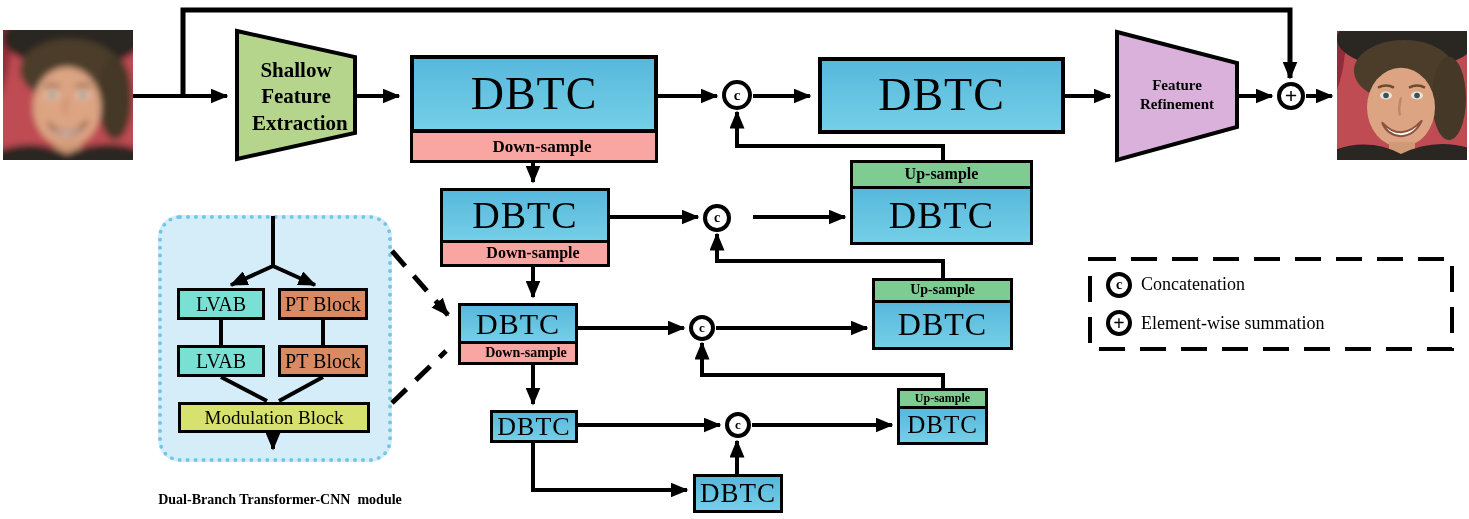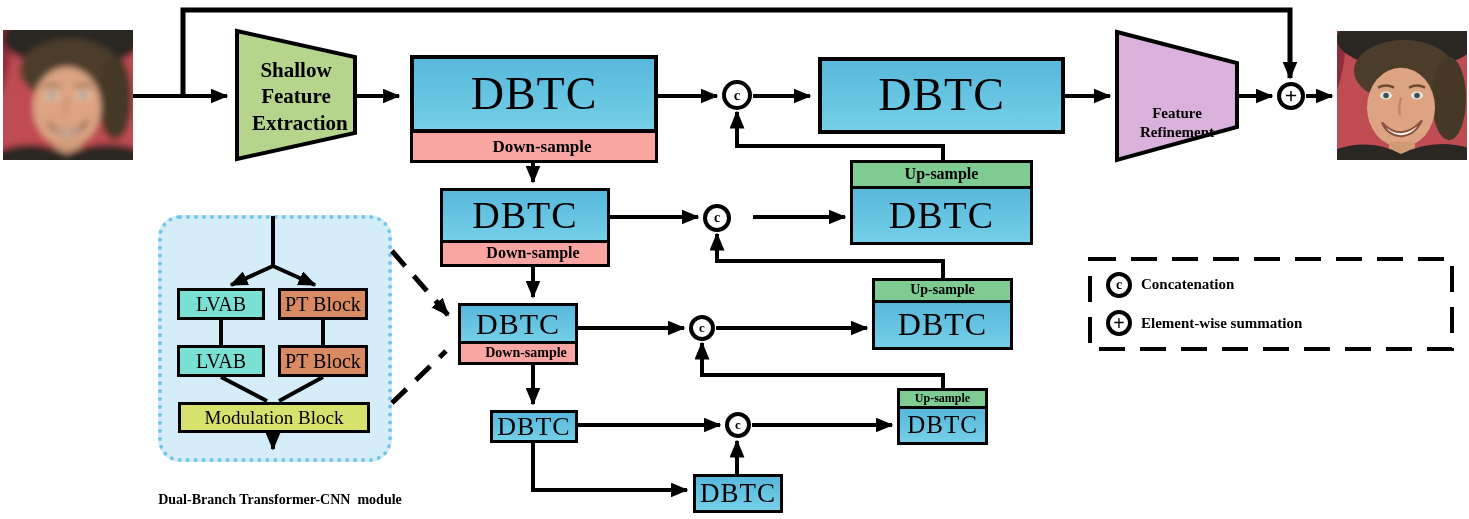--- a/index.html
+++ b/index.html
@@ -36,21 +36,21 @@
   .caption{position:absolute;z-index:2;font-weight:bold;white-space:pre;text-align:center;}
   .legend{
     position:absolute;z-index:2;display:flex;flex-direction:column;justify-content:space-evenly;
     padding-left:16px;box-sizing:border-box;
   }
   .legend-row{display:flex;align-items:center;gap:9px;}
   .legend-icon{
     box-sizing:border-box;background:#fff;border:4px solid #000;border-radius:50%;
     display:flex;align-items:center;justify-content:center;font-weight:bold;flex:0 0 auto;
   }
-  .legend-label{font-weight:bold;font-size:15px;white-space:nowrap;}
+  .legend-label{font-weight:normal;font-size:18px;white-space:nowrap;}
   .photo{position:absolute;z-index:2;overflow:hidden;line-height:0;}
 </style>
 </head>
 <body>
 
 <div class="canvas" style="--blue-top: #58b8dc; --blue-bottom: #74cfe7; --pink: #f9a5a1; --up-green: #7fcc93; --enc-green: #b5d48c; --purple: #d9b1db; --teal: #79e0d3; --orange: #da8a62; --yellow: #d7e16d; --module-bg: #d4edf9; --module-border: #72c6e8; --line: #000000;">
 
   <svg class="wires" width="1469" height="519">
     <defs>
       <marker id="ah" markerUnits="userSpaceOnUse" markerWidth="18" markerHeight="15" viewBox="0 0 12 10" refX="11" refY="5" orient="auto">
@@ -153,21 +153,21 @@
     <path d="M41,57 Q49,53 57,57" stroke="#6b4b30" stroke-width="2.5" fill="none"></path>
     <path d="M72,57 Q80,53 88,57" stroke="#6b4b30" stroke-width="2.5" fill="none"></path>
     <path d="M64,67 Q61,79 63,85" stroke="#c08764" stroke-width="2.5" fill="none"></path>
     <path d="M45,92 Q64,113 85,90 Q78,105 64,106 Q50,105 45,92 Z" fill="#fdfdf8" stroke="#8a5240" stroke-width="2"></path>
     <rect x="52" y="112" width="26" height="12" fill="#d09a77"></rect>
     <path d="M-8,138 L-8,122 Q30,106 64,124 Q100,106 138,120 L138,138 Z" fill="#292522"></path>
   </g>
       </svg></div>
 
   <div class="trap-label" style="left:252px;top:57px;width:88px;font-size:21px;">Shallow Feature Extraction</div>
-  <div class="trap-label" style="left:1119px;top:76px;width:116px;font-size:15px;margin-top:28px;">Feature Refinement</div>
+  <div class="trap-label" style="left:1119px;top:76px;width:116px;font-size:15px;">Feature Refinement</div>
 
   <div class="box blue dbtc b4" style="left:410px;top:55px;width:248px;height:78px;font-size:46px;">DBTC</div>
   <div class="box pink" style="left:410px;top:130px;width:248px;height:33px;font-size:17px;">Down-sample</div>
 
   <div class="box blue dbtc" style="left:440px;top:188px;width:170px;height:55px;font-size:38px;">DBTC</div>
   <div class="box pink" style="left:440px;top:240px;width:170px;height:27px;font-size:16px;">Down-sample</div>
 
   <div class="box blue dbtc" style="left:458px;top:303px;width:120px;height:41px;font-size:30px;">DBTC</div>
   <div class="box pink" style="left:458px;top:341px;width:120px;height:24px;font-size:14px;">Down-sample</div>
 

